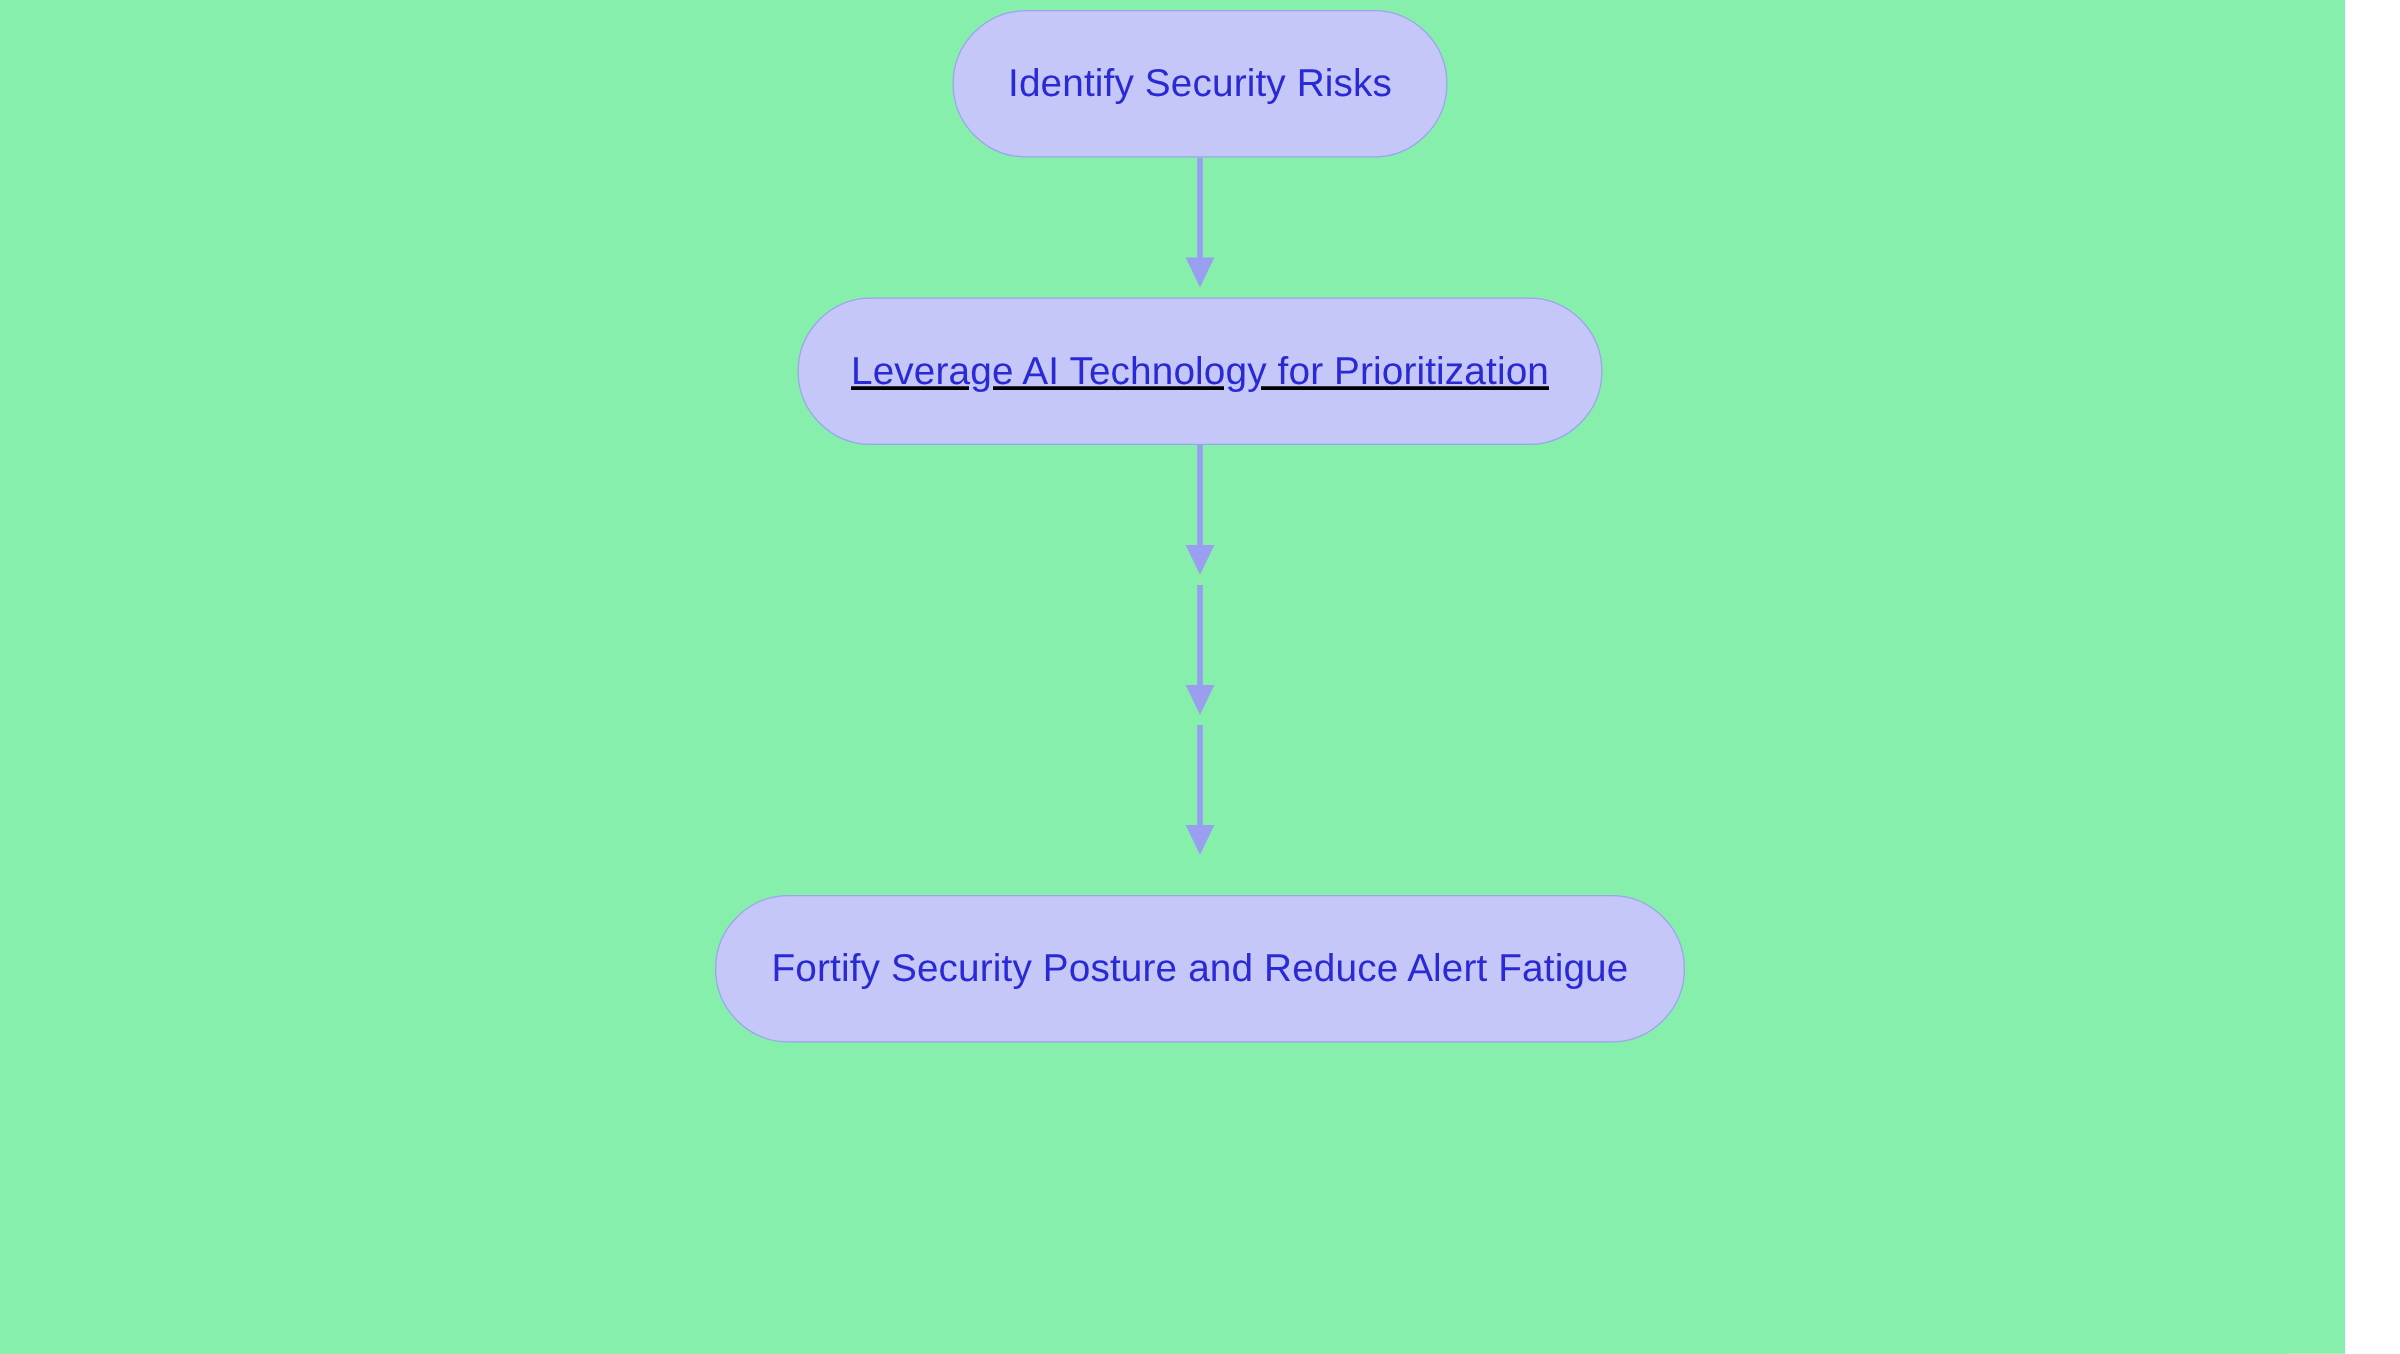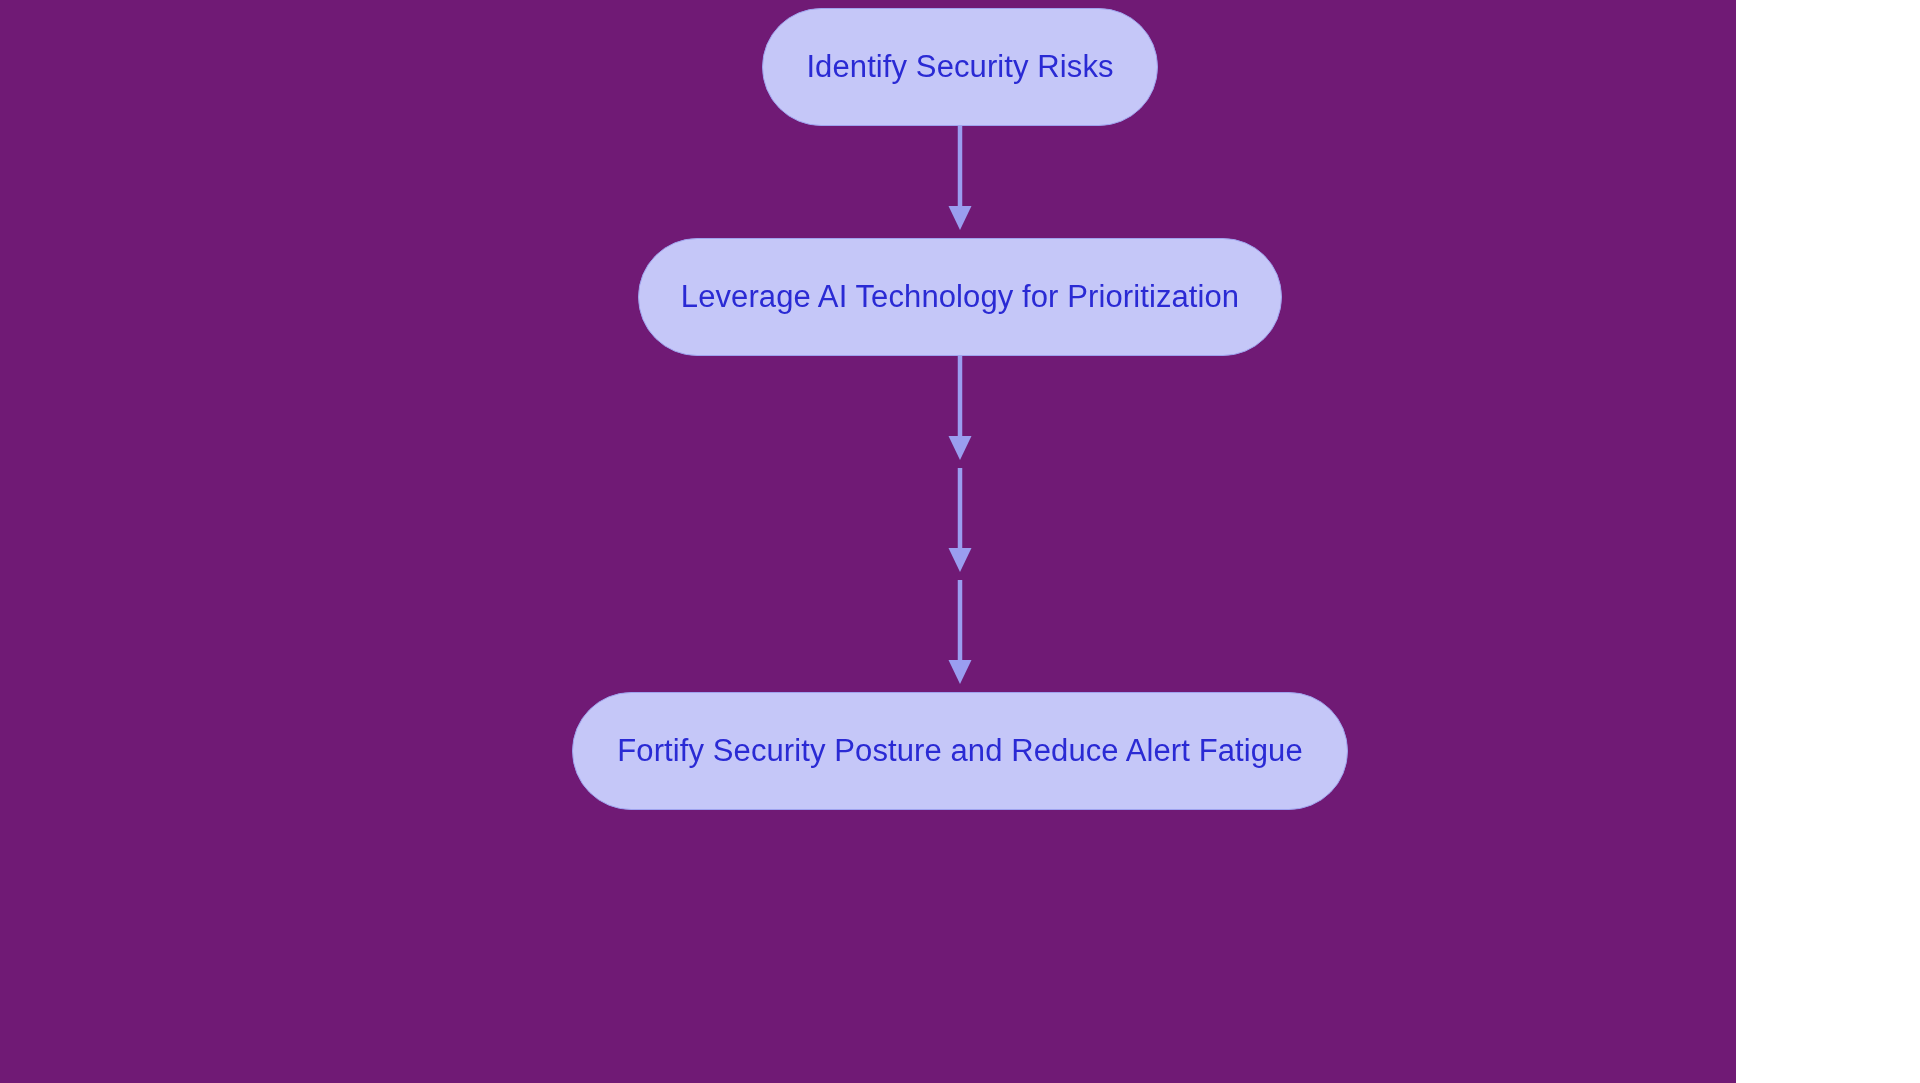--- a/index.html
+++ b/index.html
@@ -9,23 +9,23 @@
   }
   body {
     width: 1920px;
     height: 1083px;
     font-family: "Liberation Sans", sans-serif;
     overflow: hidden;
   }
 
   #flowchart-canvas {
     position: relative;
-    width: 1736px;
+    width: 1876px;
     height: 1083px;
-    background: #701a75;
+    background: #86efac;
   }
 
   .flow-stack {
     position: absolute;
     left: 0;
     top: 0;
     width: 1920px;
     height: 1083px;
     display: flex;
     flex-direction: column;
@@ -53,24 +53,24 @@
     font-size: 31px;
     font-weight: 400;
     line-height: 1.1;
     white-space: nowrap;
     letter-spacing: 0.1px;
     font-family: "Liberation Sans", sans-serif;
   }
 
   
   .flow-node.w-0 { width: 396px; }
-  .flow-node.w-1 { width: 644px; }
+  .flow-node.w-1 { width: 644px; text-decoration: underline; }
   .flow-node.w-2 { width: 590px; }
   .flow-node.w-3 { width: 580px; }
-  .flow-node.w-4 { width: 776px; }
+  .flow-node.w-4 { width: 776px; margin-top: 24px; }
 
   .flow-connector {
     width: 40px;
     height: 112px;
     flex: 0 0 auto;
     display: block;
   }
 </style>
 </head>
 <body>

